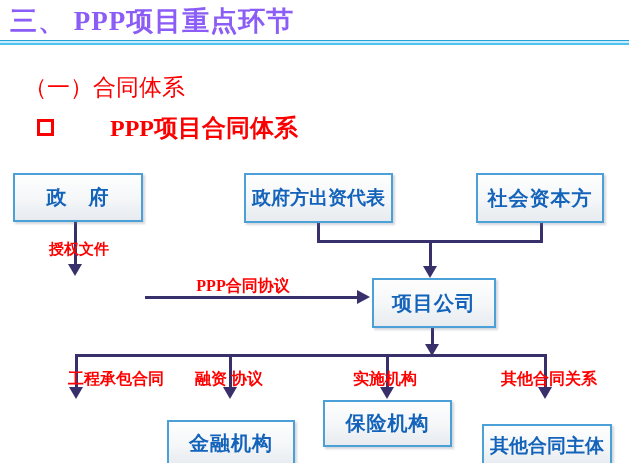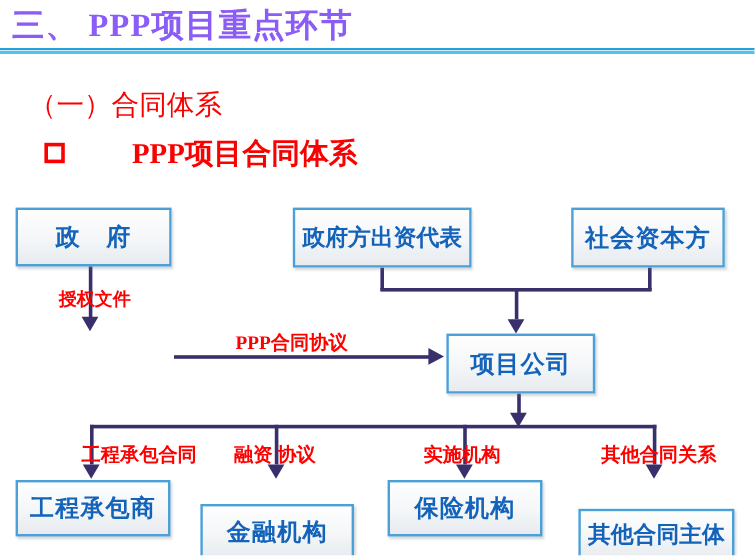--- a/index.html
+++ b/index.html
@@ -77,18 +77,17 @@
   <span class="elabel" style="left:243px;top:276px;">PPP合同协议</span>
   <span class="elabel" style="left:84px;top:369px;margin-left:32px;">工程承包合同</span>
   <span class="elabel" style="left:229px;top:369px;">融资 协议</span>
   <span class="elabel" style="left:385px;top:369px;">实施机构</span>
   <span class="elabel" style="left:549px;top:369px;">其他合同关系</span>
 
   <div class="node" style="left:13px;top:173px;width:130px;height:49px;">政　府</div>
   <div class="node" style="left:244px;top:173px;width:149px;height:50px;font-size:19px;letter-spacing:0;">政府方出资代表</div>
   <div class="node" style="left:476px;top:173px;width:128px;height:50px;">社会资本方</div>
   <div class="node" style="left:372px;top:278px;width:124px;height:50px;">项目公司</div>
-  <div class="node" style="left:13px;top:400px;width:129px;height:47px;">工程承包商</div>
   <div class="node" style="left:167px;top:420px;width:128px;height:47px;">金融机构</div>
   <div class="node" style="left:323px;top:400px;width:129px;height:47px;">保险机构</div>
   <div class="node" style="left:482px;top:400px;width:130px;height:43px;font-size:19px;letter-spacing:0;margin-top:24px;">其他合同主体</div>
 
 </div>
 
 </body></html>

